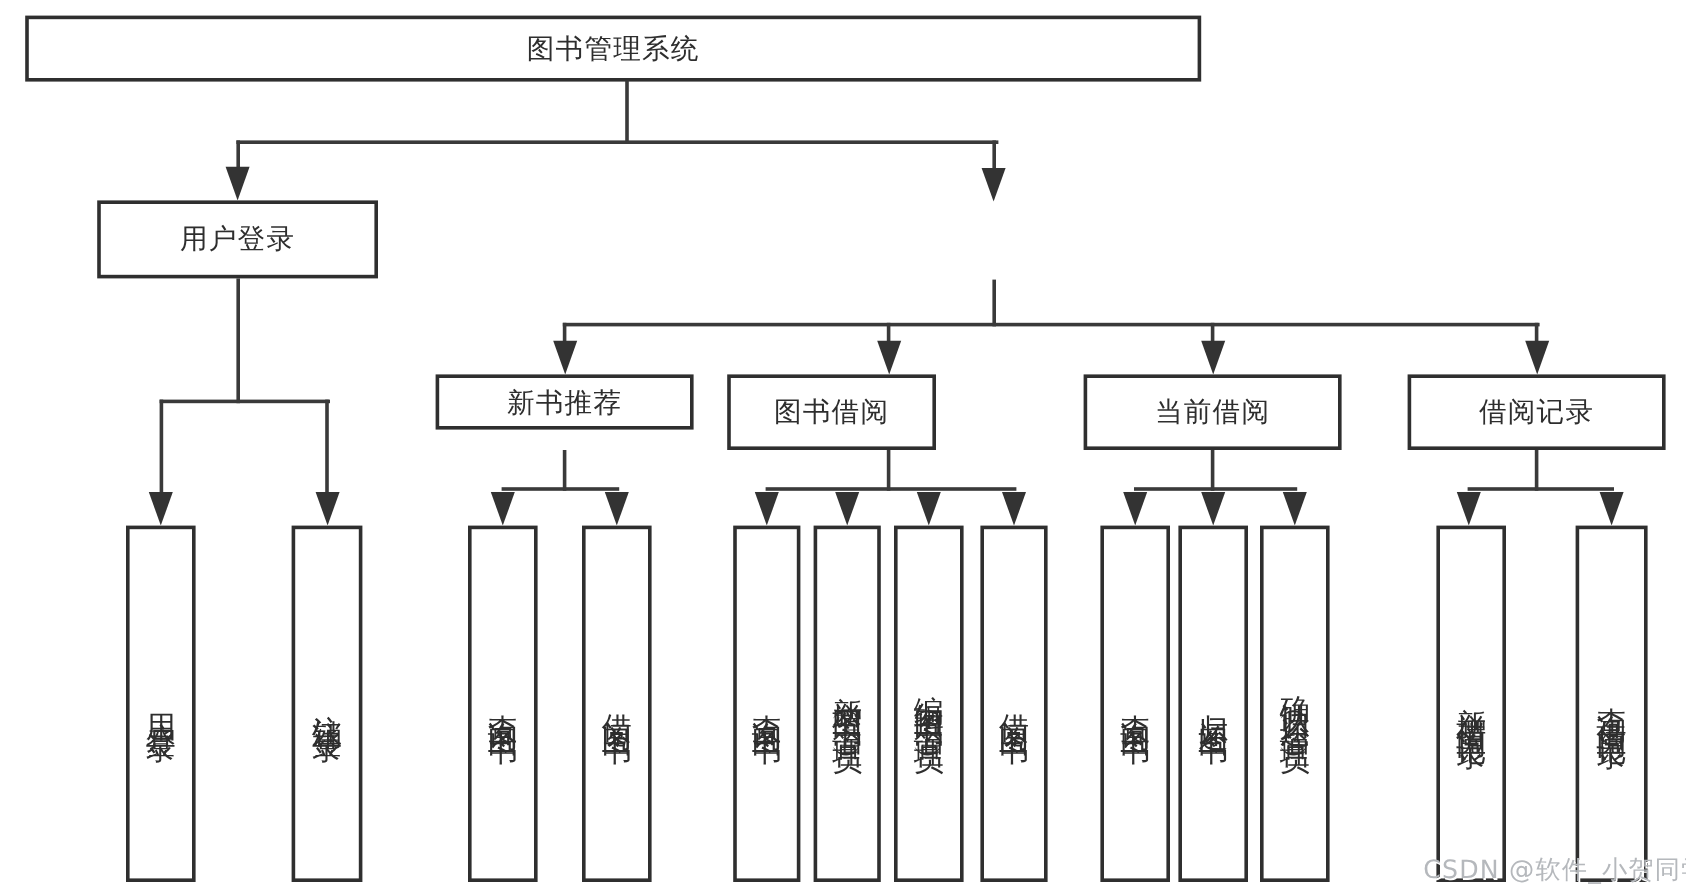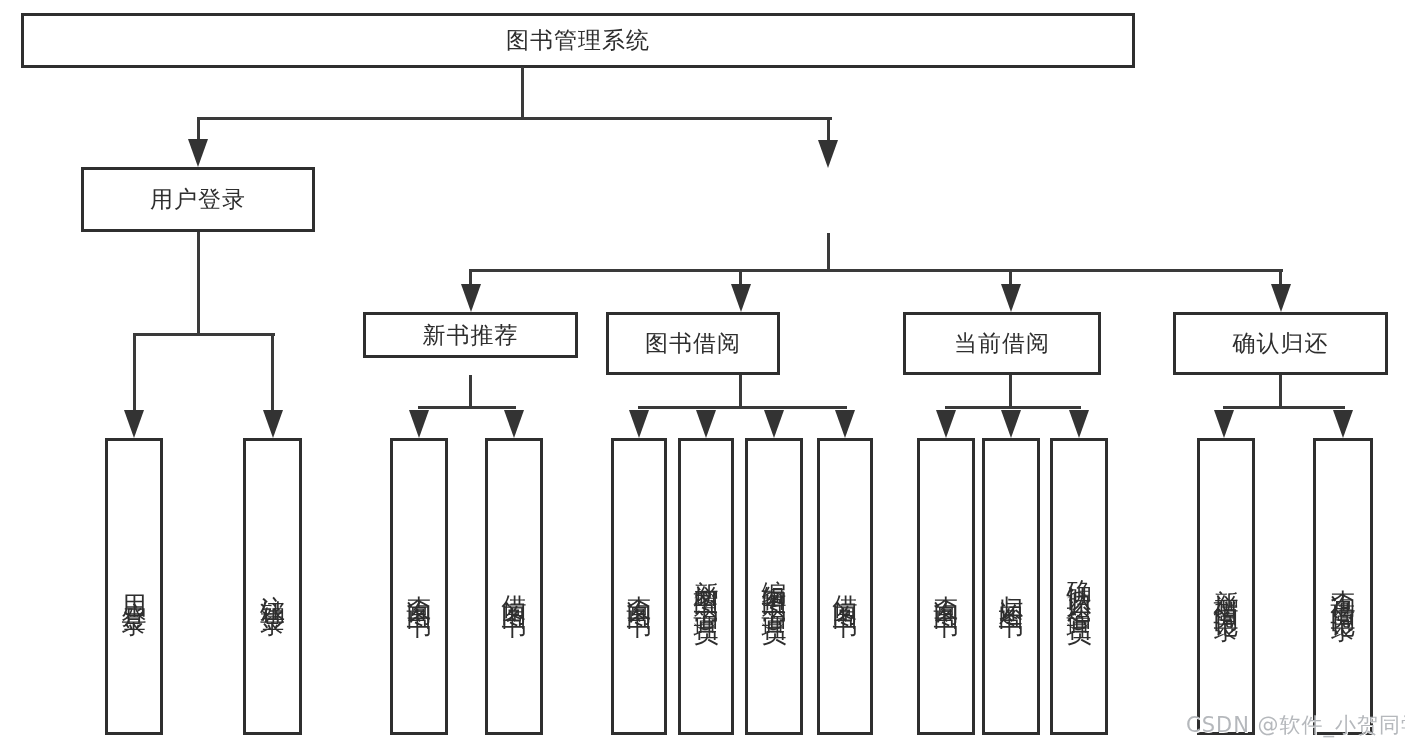--- a/index.html
+++ b/index.html
@@ -69,21 +69,21 @@
     letter-spacing: 1px;
     white-space: nowrap;
     z-index: 5;
   }
 </style>
 </head>
 <body>
 
 <div class="canvas">
 
-  <div class="hbox" style="left:21px; top:13px; width:1114px; height:55px;">
+  <div class="hbox" style="left:21px; top:13px; width:980px; height:55px;">
     <span>图书管理系统</span>
   </div>
 
   <div class="line" style="left:520.5px; top:67px; width:3px; height:52px;"></div>
   <div class="line" style="left:196.5px; top:117px; width:635px; height:3px;"></div>
   <div class="line" style="left:196.5px; top:117px; width:3px; height:26px;"></div>
   <div class="arrow" style="left:188px; top:139px;"></div>
   <div class="line" style="left:826.5px; top:117px; width:3px; height:26px;"></div>
   <div class="arrow" style="left:818px; top:140px;"></div>
 
@@ -108,25 +108,25 @@
   <div class="arrow" style="left:1000.5px; top:284px;"></div>
   <div class="line" style="left:1279px; top:269px; width:3px; height:18px;"></div>
   <div class="arrow" style="left:1270.5px; top:284px;"></div>
 
   <div class="hbox" style="left:363px; top:312px; width:215px; height:46px;">
     <span>新书推荐</span>
   </div>
   <div class="hbox" style="left:606px; top:312px; width:174px; height:63px;">
     <span>图书借阅</span>
   </div>
-  <div class="hbox" style="left:903px; top:312px; width:198px; height:63px;">
+  <div class="hbox" style="left:903px; top:312px; width:215px; height:63px;">
     <span>当前借阅</span>
   </div>
   <div class="hbox" style="left:1173px; top:312px; width:215px; height:63px;">
-    <span>确认归还</span>
+    <span>借阅记录</span>
   </div>
 
   <div class="line" style="left:469px; top:375px; width:3px; height:34px;"></div>
   <div class="line" style="left:417.5px; top:406px; width:98px; height:3px;"></div>
   <div class="arrow" style="left:409px; top:410px;"></div>
   <div class="arrow" style="left:504px; top:410px;"></div>
 
   <div class="line" style="left:739px; top:375px; width:3px; height:34px;"></div>
   <div class="line" style="left:637.5px; top:406px; width:209px; height:3px;"></div>
   <div class="arrow" style="left:629px; top:410px;"></div>

